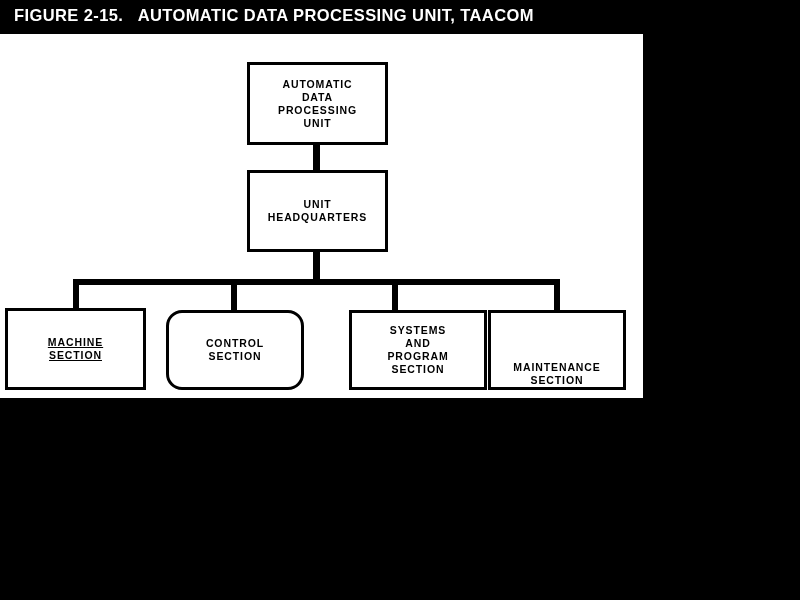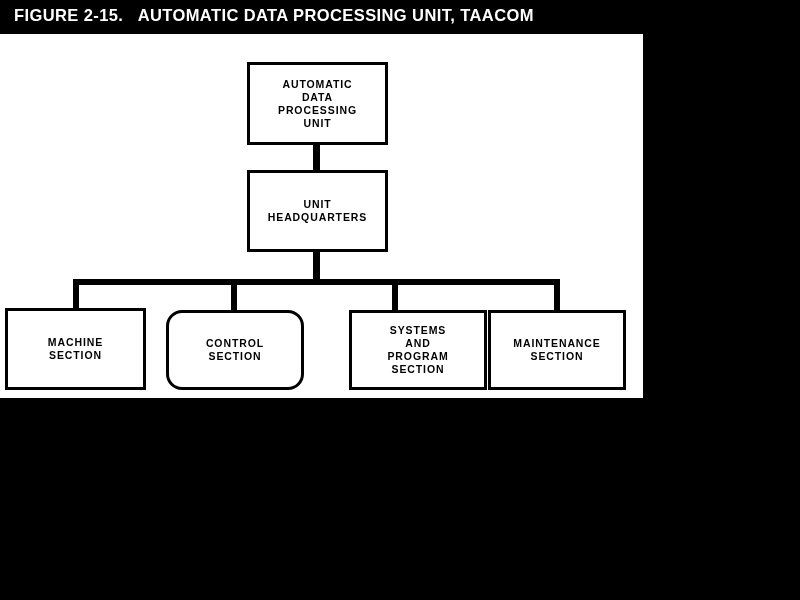--- a/index.html
+++ b/index.html
@@ -63,24 +63,24 @@
     font-family: "Liberation Sans", sans-serif;
     font-weight: bold;
     font-size: 10.5px;
     line-height: 13px;
     letter-spacing: 0.9px;
     white-space: pre-line;
   }
 
   #node-adpu     { left: 247px; top: 28px;  width: 141px; height: 83px; }
   #node-hq       { left: 247px; top: 136px; width: 141px; height: 82px; }
-  #node-machine  { left: 5px;   top: 274px; width: 141px; height: 82px; }
+  #node-machine  { left: 5px;   top: 274px; width: 141px; height: 82px; text-decoration: underline; }
   #node-control  { left: 166px; top: 276px; width: 138px; height: 80px; border-radius: 16px; }
   #node-systems  { left: 327px; top: 276px; width: 138px; height: 80px; margin-left: 22px; }
-  #node-maint    { left: 488px; top: 276px; width: 138px; height: 80px; }
+  #node-maint    { left: 488px; top: 276px; width: 138px; height: 80px; align-items: flex-end; }
 
   
   .conn {
     position: absolute;
     background: #000000;
   }
 
   
   #conn-adpu-hq   { left: 313px; top: 111px; width: 7px;  height: 25px; }
   

